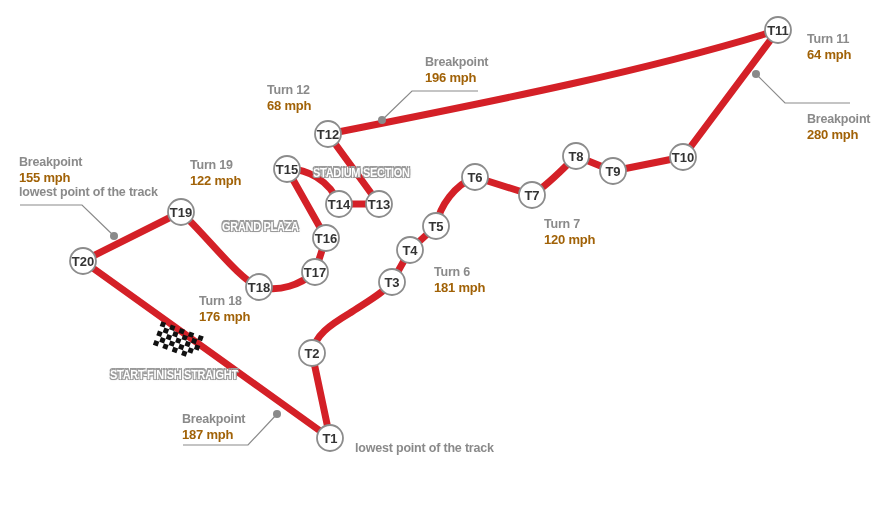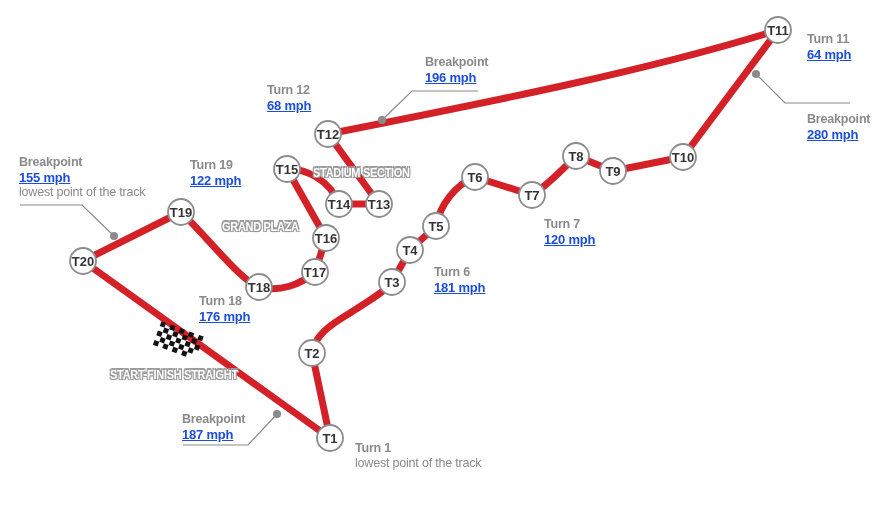--- a/index.html
+++ b/index.html
@@ -5,22 +5,22 @@
   html, body { margin: 0; padding: 0; background: #ffffff; }
   body { width: 882px; height: 524px; overflow: hidden; position: relative; font-family: "Liberation Sans", sans-serif; }
   #map { position: absolute; left: 0; top: 0; width: 882px; height: 524px; }
   .track { fill: none; stroke: #d42027; stroke-width: 7; stroke-linecap: round; stroke-linejoin: round; }
   .leader { fill: none; stroke: #8a8a8a; stroke-width: 1.2; }
   .bp-dot { fill: #8a8a8a; }
   .turn-circle { fill: #ffffff; stroke: #8c8c8c; stroke-width: 1.8; }
   .turn-label { font-family: "Liberation Sans", sans-serif; font-weight: bold; font-size: 13px; fill: #333333; text-anchor: middle; dominant-baseline: central; }
   .ann { position: absolute; color: #8a8a8a; font-family: "Liberation Sans", sans-serif; font-size: 12.5px; line-height: 15px; white-space: nowrap; letter-spacing: -0.2px; }
   .ann .title { font-weight: bold; }
-  .ann .speed { font-weight: bold; color: #1d4ed8; font-size: 13px; text-decoration: underline; }
-  .ann .note { font-weight: normal; text-align: center; }
+  .ann .speed { font-weight: bold; color: #a16207; font-size: 13px; }
+  .ann .note { font-weight: bold; text-align: center; }
   .section-label { position: absolute; font-family: "Liberation Sans", sans-serif; font-weight: bold; font-size: 11px; color: #ffffff; letter-spacing: -0.3px;
     text-shadow: -1px -1px 0 #9a9a9a, 1px -1px 0 #9a9a9a, -1px 1px 0 #9a9a9a, 1px 1px 0 #9a9a9a, 0 0 2px #777; white-space: nowrap; transform: scaleY(1.15); }
 </style>
 </head>
 <body>
 
 <svg id="map" viewBox="0 0 882 524" xmlns="http://www.w3.org/2000/svg">
 
   <g>
     <polyline class="leader" points="382,120 412,91 478,91"></polyline>
@@ -198,19 +198,18 @@
 </div>
 <div class="ann" style="left:199px; top:294px;">
   <div class="title">Turn 18</div>
   <div class="speed">176 mph</div>
 </div>
 <div class="ann" style="left:182px; top:412px;">
   <div class="title">Breakpoint</div>
   <div class="speed">187 mph</div>
 </div>
 <div class="ann" style="left:355px; top:441px;">
-  <div class="title">Turn 1</div>
   <div class="note">lowest point of the track</div>
 </div>
 
 <div class="section-label" style="left:313px; top:166px;">STADIUM SECTION</div>
 <div class="section-label" style="left:222px; top:220px;">GRAND PLAZA</div>
 <div class="section-label" style="left:110px; top:368px;">START-FINISH STRAIGHT</div>
 
 </body></html>

